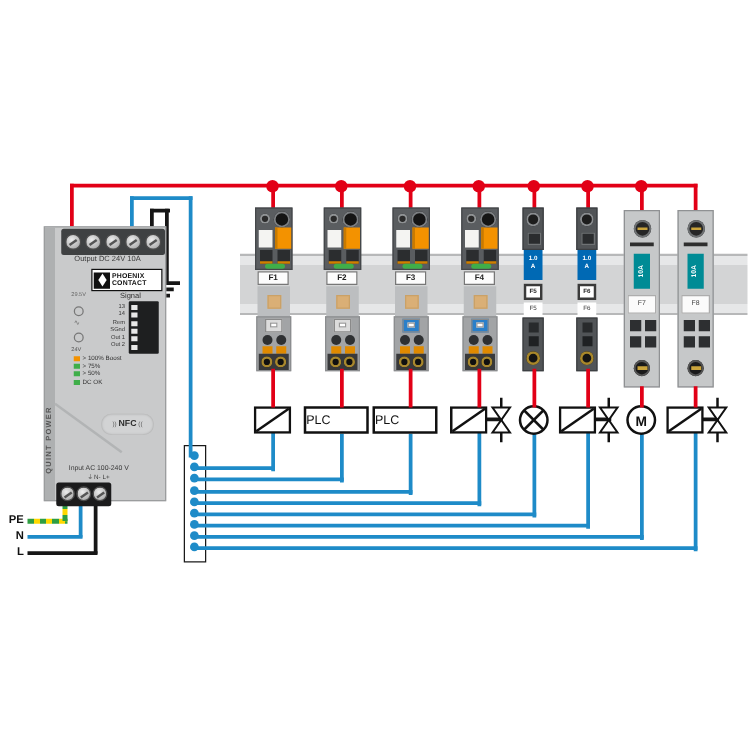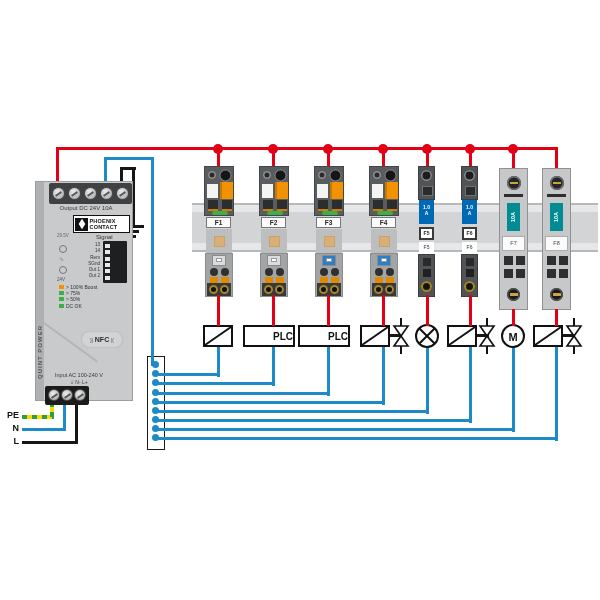--- a/index.html
+++ b/index.html
@@ -106,21 +106,21 @@
   .cb3 .teal span{transform:rotate(-90deg);color:#fff;font-size:5.5px;font-weight:bold;white-space:nowrap}
   .cb3 .tag{position:absolute;left:2px;top:67px;width:23px;height:15px;background:#fbfbfb;border:1px solid #adadad;
      box-sizing:border-box;font-size:5.5px;line-height:13px;text-align:center;color:#444}
   .cb3 .q{position:absolute;width:9px;height:9px;background:#2d2f31}
   .cb3 .scrB{position:absolute;left:7px;top:119px;width:13px;height:13px;border-radius:50%;background:#1a1a1a;box-shadow:inset 0 0 0 1.5px #555}
   .cb3 .scrB i{position:absolute;left:2.5px;top:5px;width:8px;height:2.5px;background:#caa43c}
   .f1{left:204px}.f2{left:259px}.f3{left:314px}.f4{left:369px}
   .f5{left:418px}.f6{left:461px}.f7{left:499px}.f8{left:542px}
   
   .plc{position:absolute;top:325px;width:52px;height:22px;background:#fff;border:2px solid #111;box-sizing:border-box;
-     display:flex;align-items:center;justify-content:flex-end;font-size:10px;font-weight:bold;color:#111;z-index:2}
+     display:flex;align-items:center;justify-content:flex-start;font-size:10px;font-weight:normal;color:#111;z-index:2}
   .mains-label{position:absolute;left:2px;width:17px;text-align:right;font-size:9px;font-weight:bold;color:#111}
   .pe-h{background:repeating-linear-gradient(90deg,#2f9e41 0 5px,#ffd800 5px 10px)}
   .pe-v{background:repeating-linear-gradient(0deg,#2f9e41 0 5px,#ffd800 5px 10px)}
 </style>
 </head>
 <body>
 
 <div id="cv">
 
   <div id="rail"></div>

